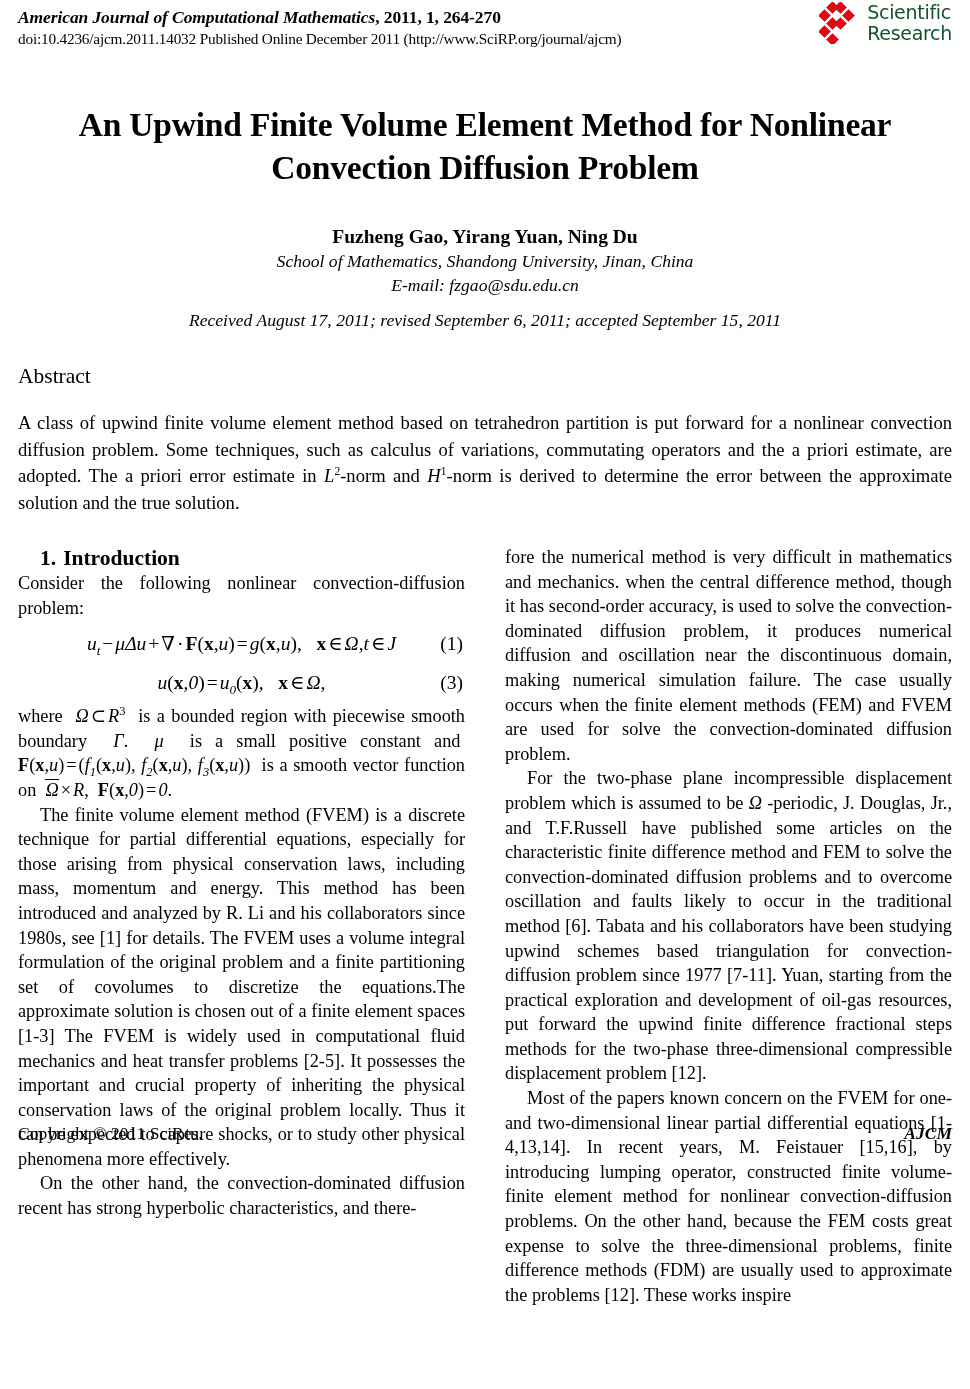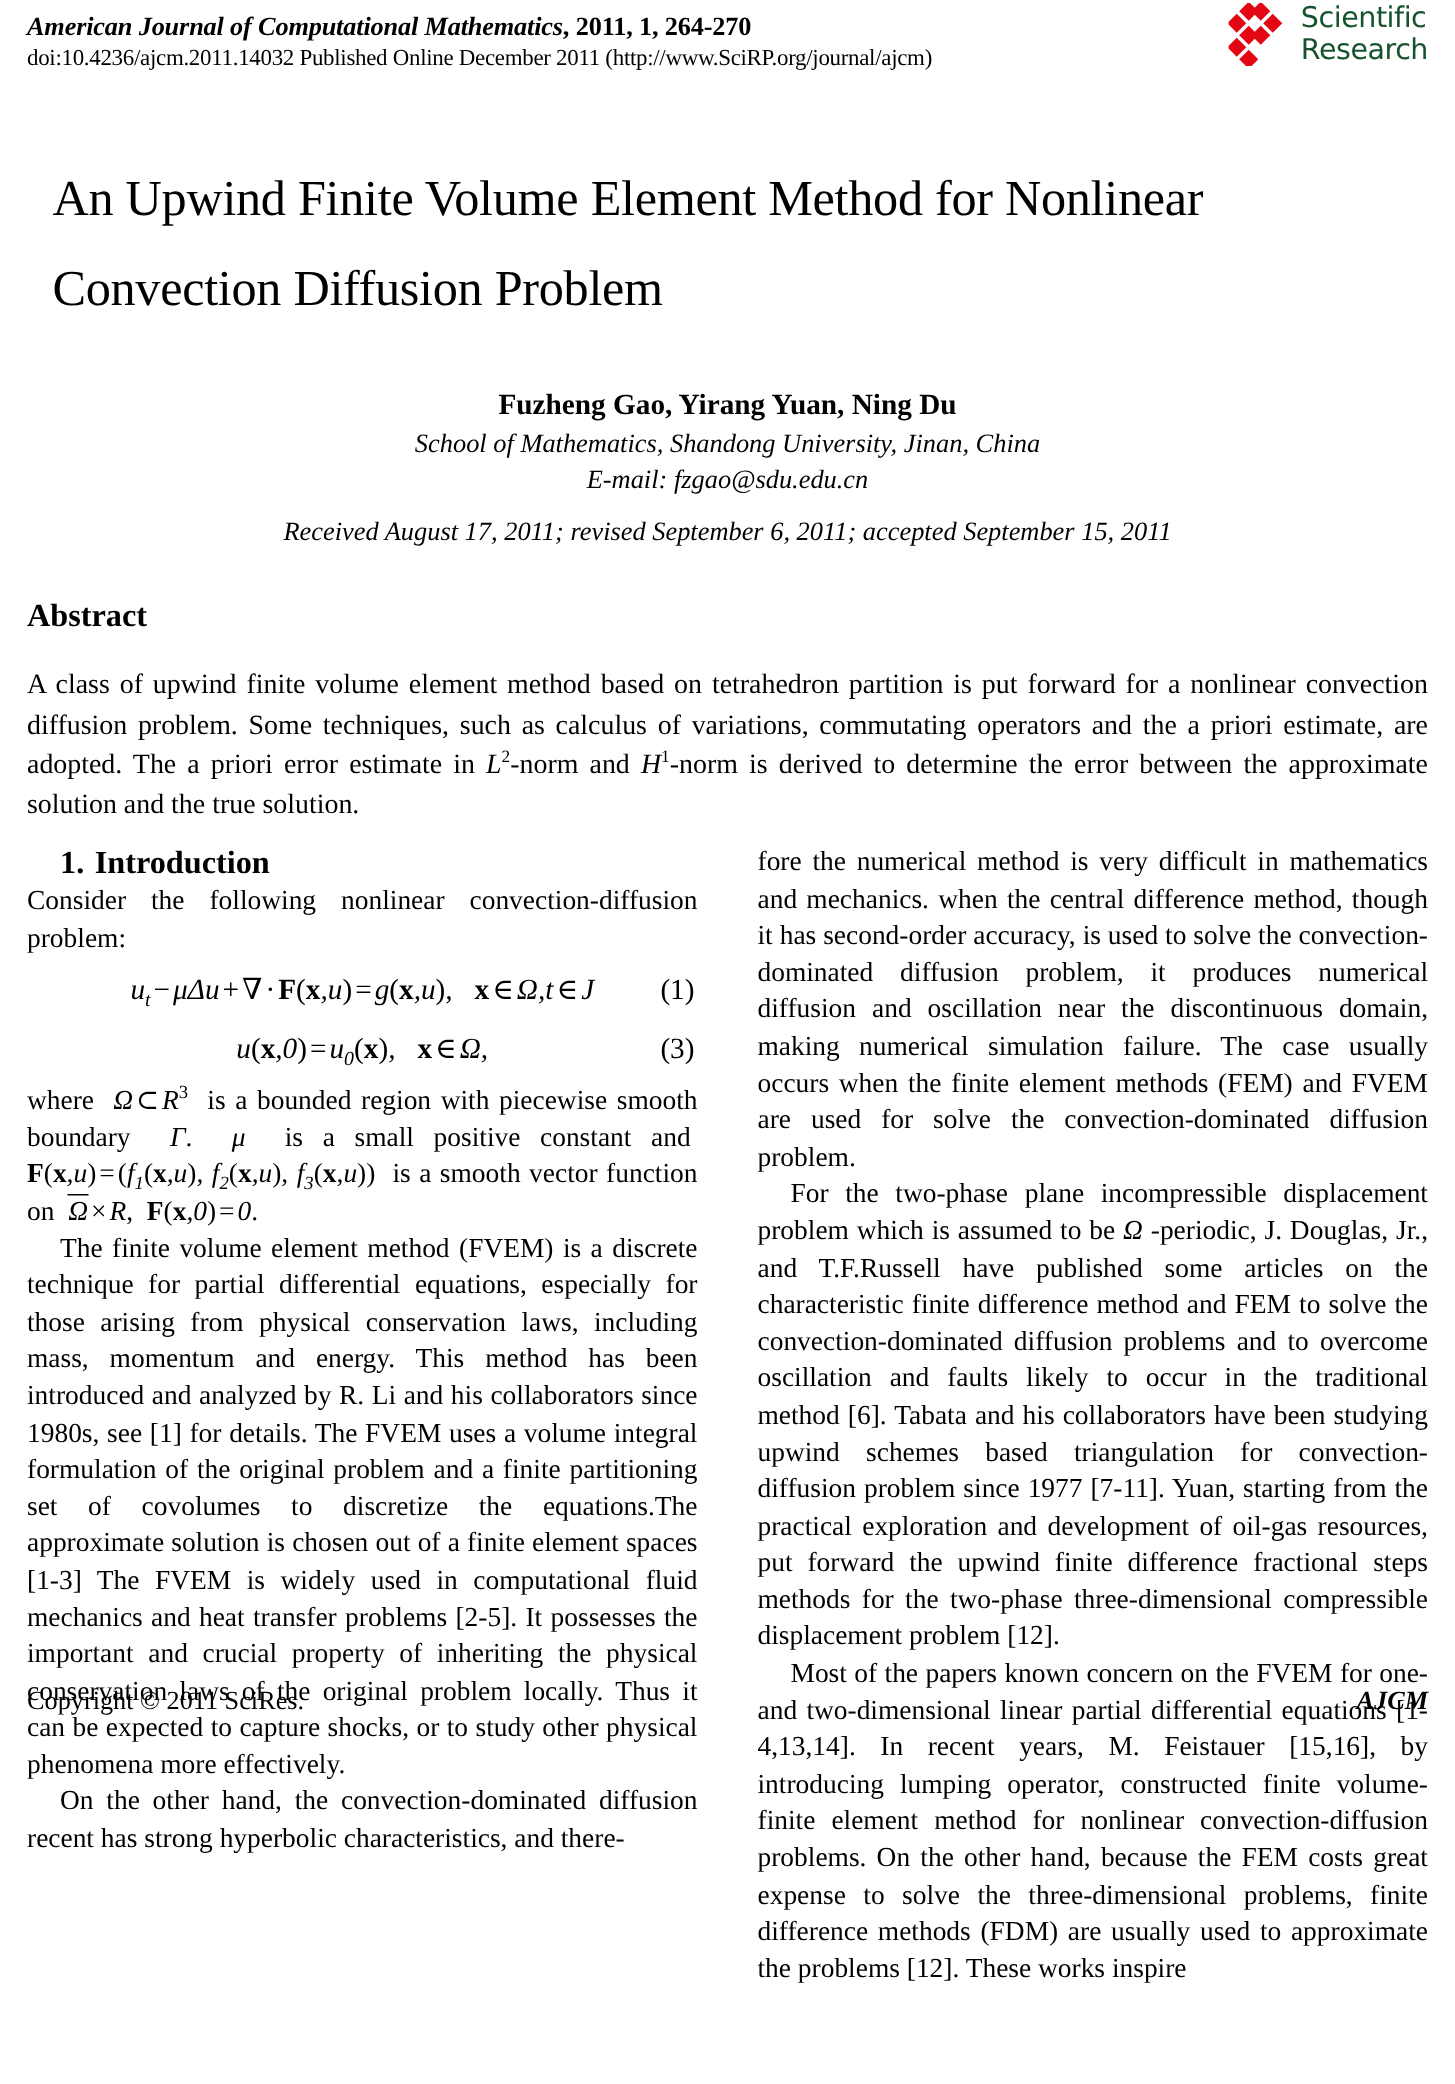--- a/index.html
+++ b/index.html
@@ -67,24 +67,24 @@
     font-size: 19px;
     line-height: 21px;
     color: #14532d;
     letter-spacing: -0.3px;
   }
 
   
   .title {
     margin: 41px auto 0 auto;
     width: 900px;
-    text-align: left;
-    font-weight: normal;
+    text-align: center;
+    font-weight: bold;
     font-size: 33.5px;
-    line-height: 60px;
+    line-height: 43px;
     letter-spacing: -0.2px;
   }
 
   
   .authors-block {
     margin-top: 35px;
     text-align: center;
   }
   .authors {
     font-weight: bold;
@@ -96,21 +96,21 @@
   .dates {
     font-style: italic;
     font-size: 17.6px;
     line-height: 24px;
   }
   .dates { margin-top: 11px; }
 
   
   .section-head {
     margin-top: 31px;
-    font-weight: bold;
+    font-weight: normal;
     font-size: 21.5px;
     line-height: 26px;
   }
   .abstract-body {
     margin-top: 21px;
     font-size: 18.6px;
     line-height: 26.5px;
     text-align: justify;
     text-justify: inter-word;
   }
@@ -118,21 +118,21 @@
     margin-top: 24px;
     font-size: 18.6px;
     line-height: 26.5px;
   }
   .keywords b { font-weight: bold; }
   sup { font-size: 0.62em; vertical-align: super; line-height: 0; }
   .mi { font-style: italic; }
 
   
   .columns {
-    margin-top: 12px;
+    margin-top: 29px;
     display: flex;
     gap: 40px;
   }
   .col {
     width: 453px;
     font-size: 18.3px;
     line-height: 24.6px;
     text-align: justify;
     text-justify: inter-word;
   }

